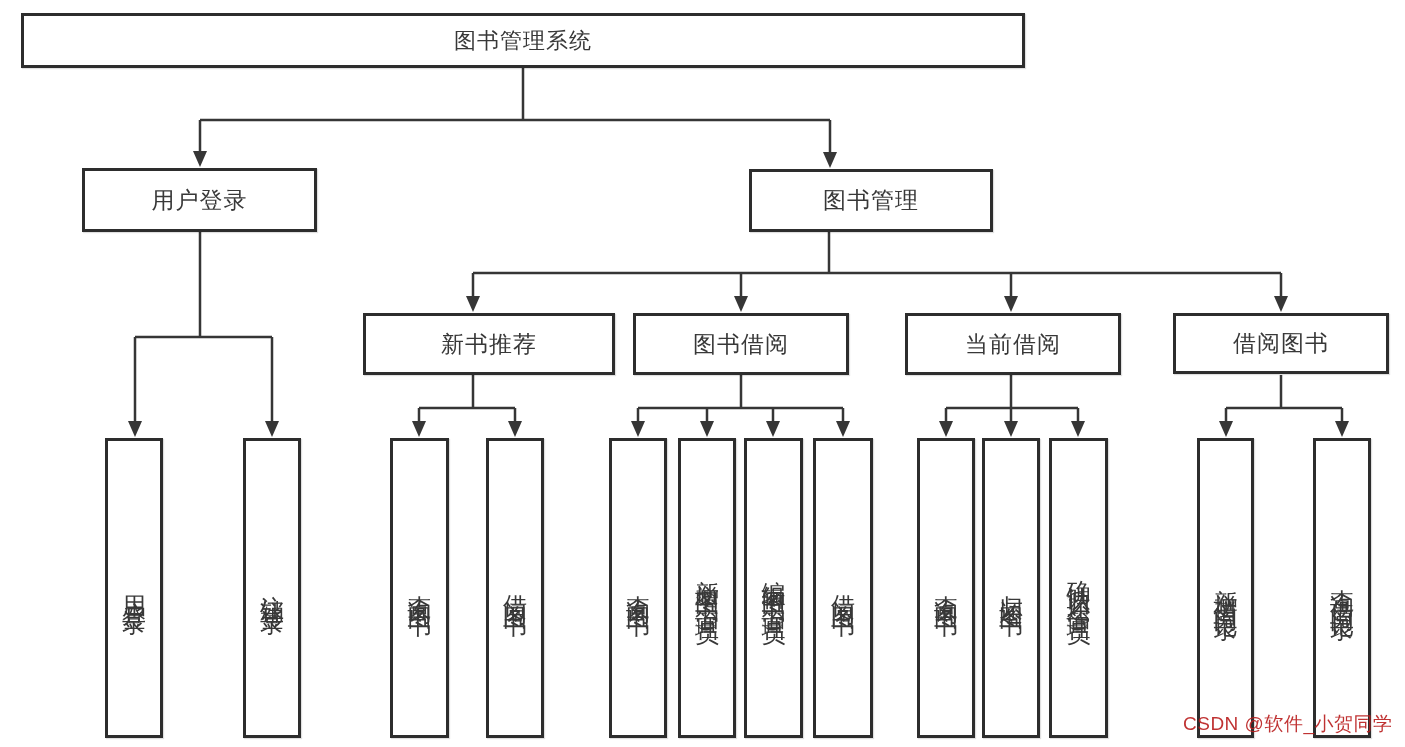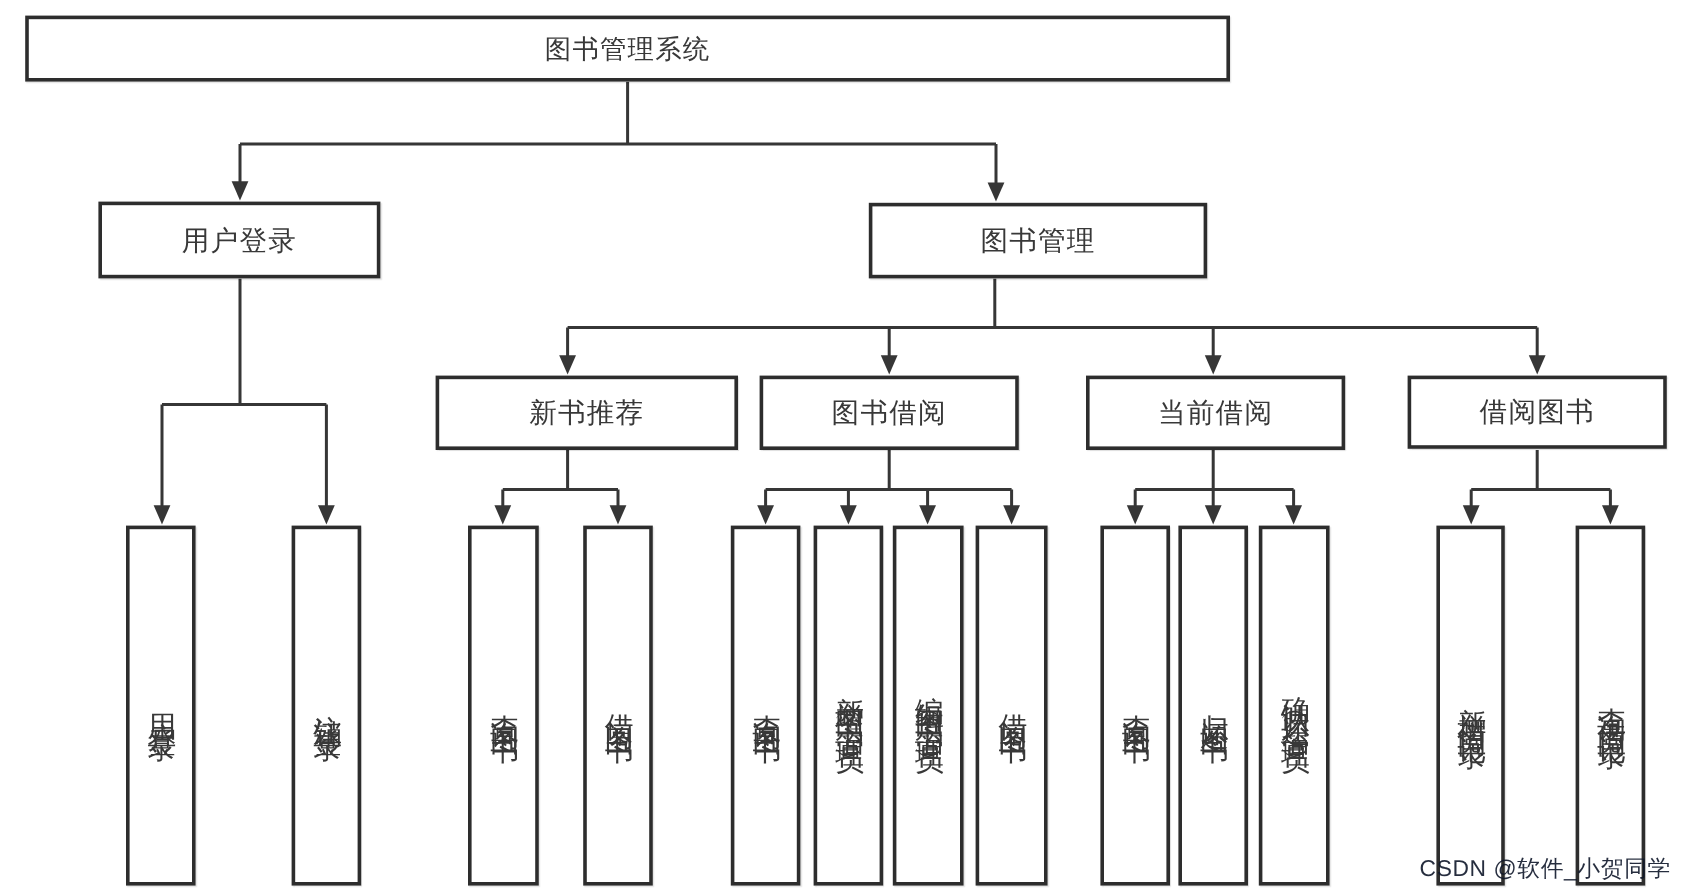--- a/index.html
+++ b/index.html
@@ -33,21 +33,21 @@
     text-orientation:mixed;
     font-size:24px;
     letter-spacing:6px;
     line-height:1;
     white-space:nowrap;
   }
   .watermark{
     position:absolute;
     left:1183px;top:711px;
     font-size:19px;
-    color:#0f172a;
+    color:#b91c1c;
     opacity:0.9;
     z-index:3;
     white-space:nowrap;
     letter-spacing:0.5px;
   }
 </style>
 </head>
 <body>
 
 <div class="canvas">
@@ -83,21 +83,21 @@
     </g>
   </svg>
 
   <div class="box hbox root" style="left:21px;top:13px;width:1004px;height:55px">
     <span>图书管理系统</span>
   </div>
 
   <div class="box hbox" style="left:82px;top:168px;width:235px;height:64px">
     <span>用户登录</span>
   </div>
-  <div class="box hbox" style="left:724px;top:169px;width:282px;height:63px">
+  <div class="box hbox" style="left:749px;top:169px;width:244px;height:63px">
     <span>图书管理</span>
   </div>
 
   <div class="box hbox" style="left:363px;top:313px;width:252px;height:62px">
     <span>新书推荐</span>
   </div>
   <div class="box hbox" style="left:633px;top:313px;width:216px;height:62px">
     <span>图书借阅</span>
   </div>
   <div class="box hbox" style="left:905px;top:313px;width:216px;height:62px">

